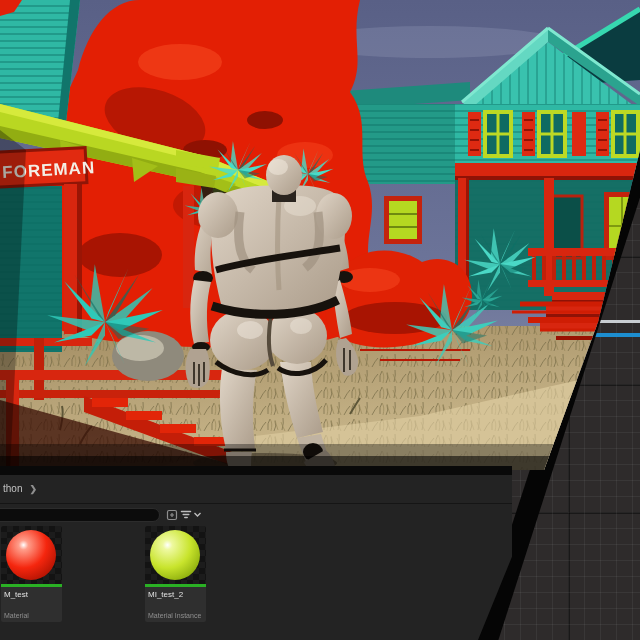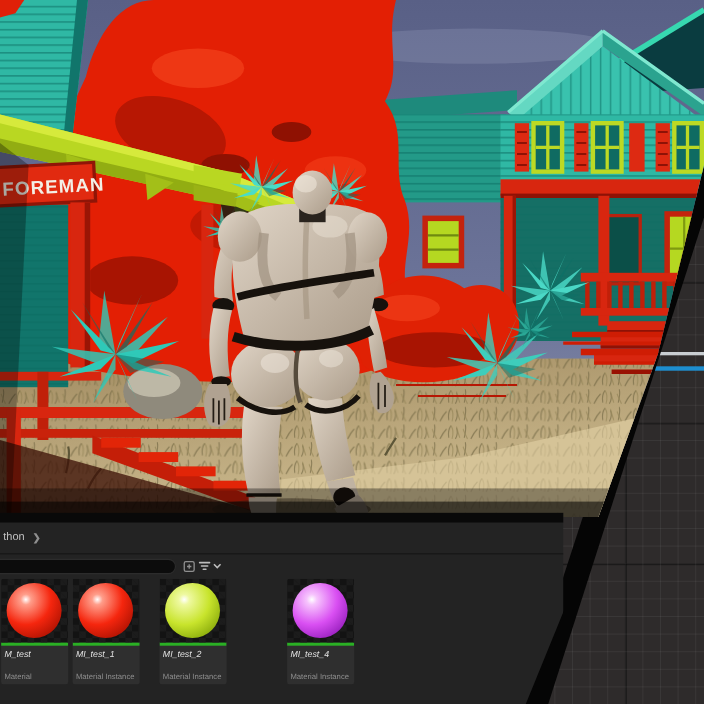--- a/index.html
+++ b/index.html
@@ -42,21 +42,21 @@
   .icon-chevron{top:44px;left:193px;width:9px;height:9px;}
 
   .tile{position:absolute;top:60px;width:61px;height:96px;background:#2f2f2f;border-radius:2px;overflow:hidden;}
   .thumb{position:relative;width:61px;height:58px;background:#131313;
     background-image:
       linear-gradient(45deg,#1c1c1c 25%,transparent 25%,transparent 75%,#1c1c1c 75%),
       linear-gradient(45deg,#1c1c1c 25%,transparent 25%,transparent 75%,#1c1c1c 75%);
     background-size:12px 12px;background-position:0 0,6px 6px;}
   .sphere{position:absolute;top:4px;left:5px;width:50px;height:50px;border-radius:50%;}
   .type-bar{width:100%;height:3px;background:#2ab024;}
-  .tile-name{color:#e2e2e2;font-size:8px;padding:3px 3px 0 3px;white-space:nowrap;overflow:hidden;font-style:italic;}
+  .tile-name{color:#e2e2e2;font-size:8px;padding:3px 3px 0 3px;white-space:nowrap;overflow:hidden;}
   .tile-type{position:absolute;bottom:3px;left:3px;color:#8f8f8f;font-size:7px;white-space:nowrap;}
 </style>
 </head>
 <body>
 
 <div class="stage">
 
   <div class="graph-bg"></div>
   <div class="wire wire-white"></div>
   <div class="wire wire-blue"></div>
@@ -370,39 +370,23 @@
     </svg>
 
     <div class="tile" style="left:1px">
       <div class="thumb">
           <div class="sphere" style="background: radial-gradient(circle at 35% 30%, rgb(255, 255, 255) 0%, rgb(255, 157, 138) 10%, rgb(245, 38, 14) 48%, rgb(163, 15, 0) 88%);"></div>
         </div>
       <div class="type-bar" style="background: rgb(42, 176, 36);"></div>
       <div class="tile-name">M_test</div>
       <div class="tile-type">Material</div>
     </div>
-    <div class="tile" style="left:66px">
-      <div class="thumb">
-          <div class="sphere" style="background: radial-gradient(circle at 35% 30%, rgb(255, 255, 255) 0%, rgb(255, 157, 138) 10%, rgb(245, 38, 14) 48%, rgb(163, 15, 0) 88%);"></div>
-        </div>
-      <div class="type-bar" style="background: rgb(42, 176, 36);"></div>
-      <div class="tile-name">MI_test_1</div>
-      <div class="tile-type">Material Instance</div>
-    </div>
     <div class="tile" style="left:145px">
       <div class="thumb">
           <div class="sphere" style="background: radial-gradient(circle at 35% 30%, rgb(255, 255, 255) 0%, rgb(238, 249, 160) 10%, rgb(200, 228, 44) 48%, rgb(127, 161, 6) 88%);"></div>
         </div>
       <div class="type-bar" style="background: rgb(42, 176, 36);"></div>
       <div class="tile-name">MI_test_2</div>
       <div class="tile-type">Material Instance</div>
     </div>
-    <div class="tile" style="left:261px">
-      <div class="thumb">
-          <div class="sphere" style="background: radial-gradient(circle at 35% 30%, rgb(255, 255, 255) 0%, rgb(246, 195, 253) 10%, rgb(217, 79, 242) 48%, rgb(141, 23, 181) 88%);"></div>
-        </div>
-      <div class="type-bar" style="background: rgb(42, 176, 36);"></div>
-      <div class="tile-name">MI_test_4</div>
-      <div class="tile-type">Material Instance</div>
-    </div>
   </div>
 
 </div>
 
 </body></html>

